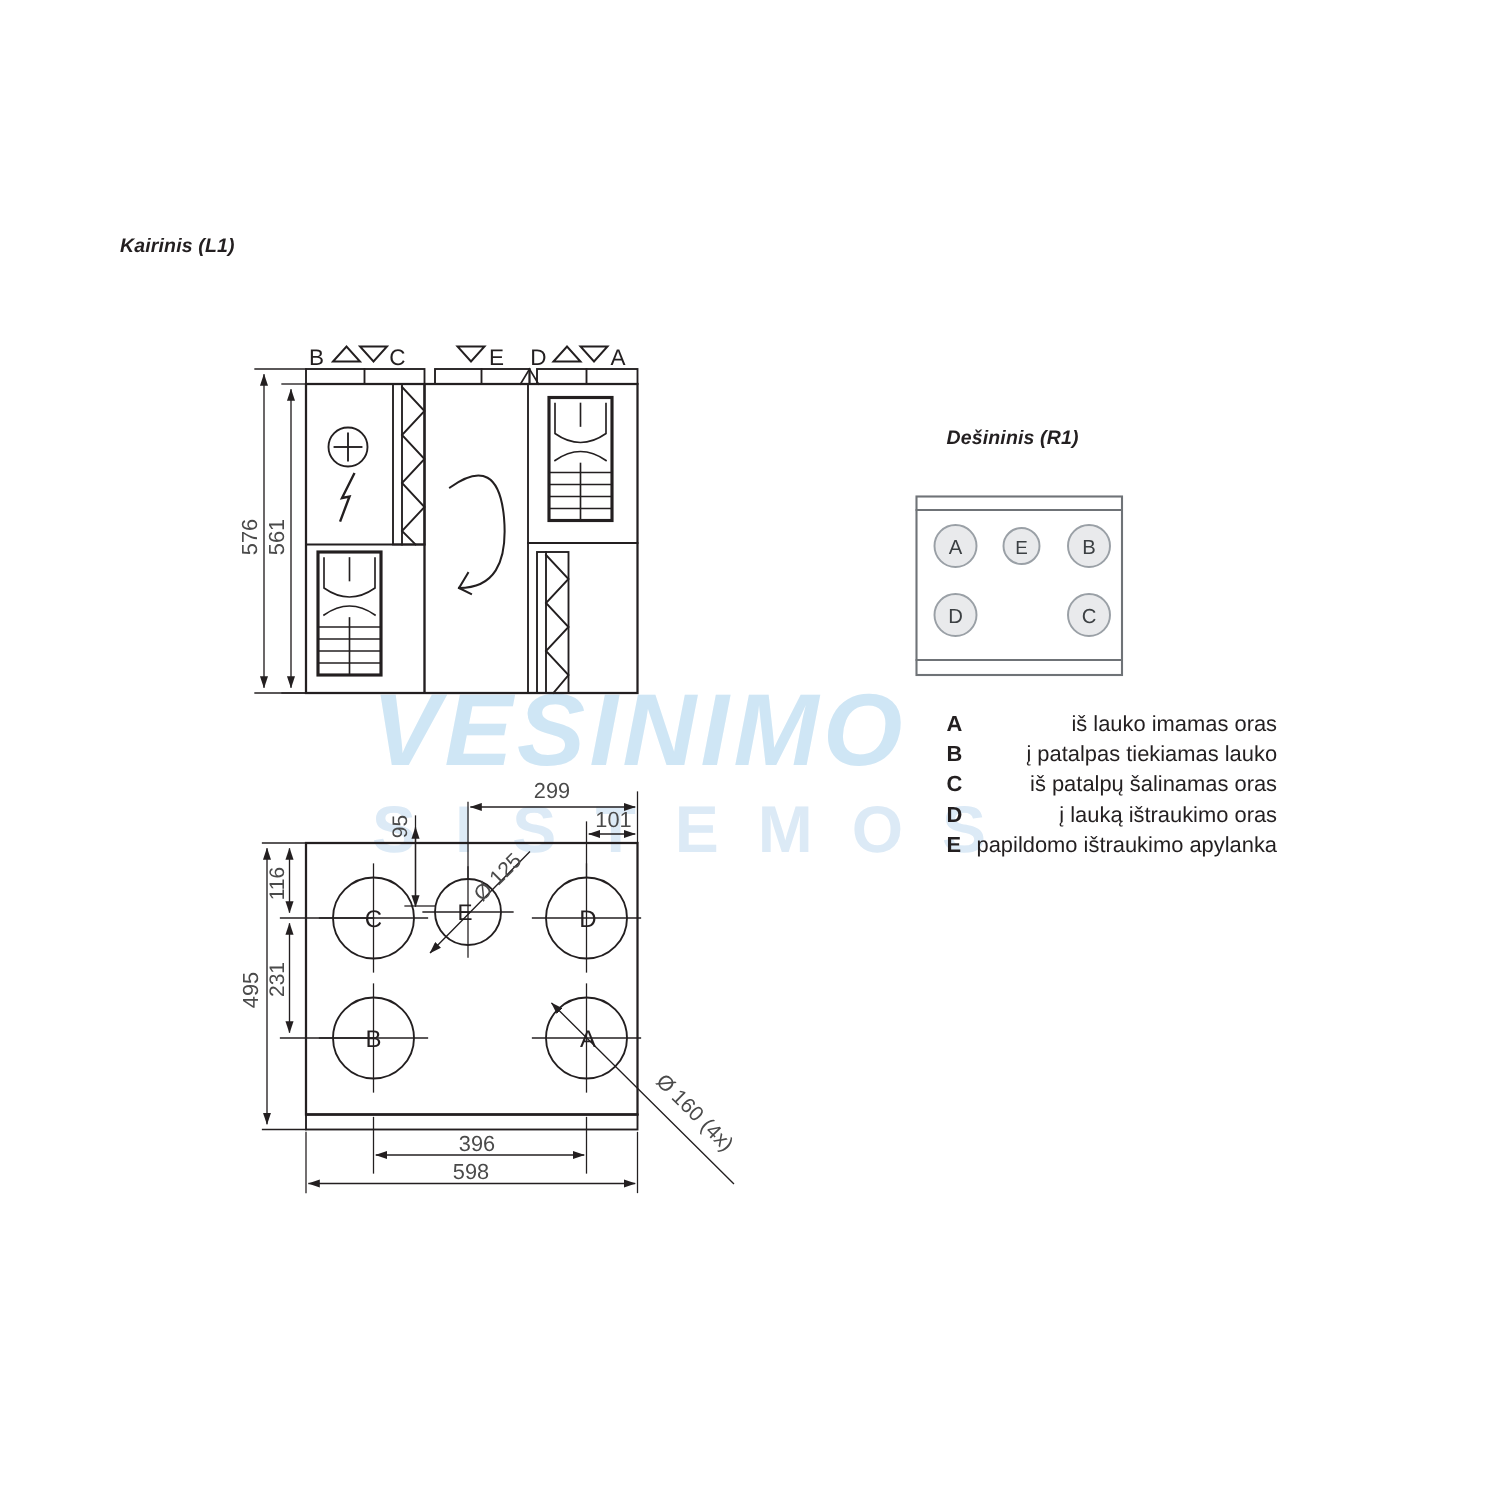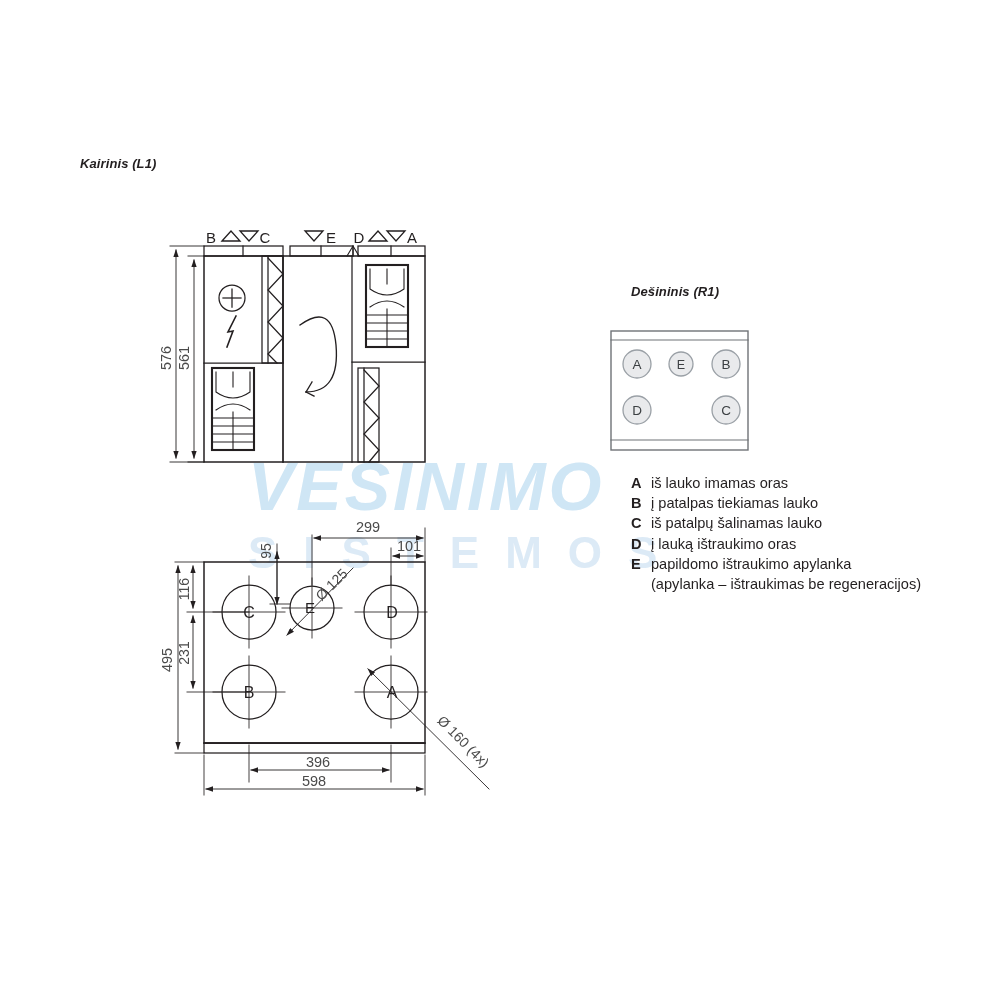--- a/index.html
+++ b/index.html
@@ -29,21 +29,21 @@
     left:631px;top:473px;
     font-size:14.6px;
     line-height:20.2px;
     color:#231f20;
     white-space:nowrap;
   }
   .legend .row{display:flex;align-items:flex-start;}
   .legend .key{
     font-weight:bold;width:20px;flex:0 0 20px;
   }
-  .legend .txt{flex:1 1 auto;}
+  .legend .txt{flex:1 1 auto;text-align:right;}
   .legend .cont{padding-left:20px;}
 </style>
 </head>
 <body>
 
 <div id="stage">
 
   <svg class="layer" id="wm" viewBox="0 0 1000 1000">
     <text id="wm1" x="248" y="510" font-family="Liberation Sans, sans-serif" font-size="68" font-weight="bold" font-style="italic" letter-spacing="3" fill="#cfe6f5">VESINIMO</text>
     <text id="wm2" x="248" y="568" font-family="Liberation Sans, sans-serif" font-size="44" font-weight="bold" letter-spacing="26" fill="#dceaf6">SISTEMOS</text>
@@ -253,25 +253,24 @@
       <div class="row">
         <span class="key">A</span>
         <span class="txt">iš lauko imamas oras</span>
       </div>
       <div class="row">
         <span class="key">B</span>
         <span class="txt">į patalpas tiekiamas lauko</span>
       </div>
       <div class="row">
         <span class="key">C</span>
-        <span class="txt">iš patalpų šalinamas lauko</span>
+        <span class="txt">iš patalpų šalinamas oras</span>
       </div>
       <div class="row">
         <span class="key">D</span>
         <span class="txt">į lauką ištraukimo oras</span>
       </div>
       <div class="row">
         <span class="key">E</span>
         <span class="txt">papildomo ištraukimo apylanka</span>
       </div>
-      <div class="cont">(apylanka – ištraukimas be regeneracijos)</div>
     </div>
 </div>
 
 </body></html>

